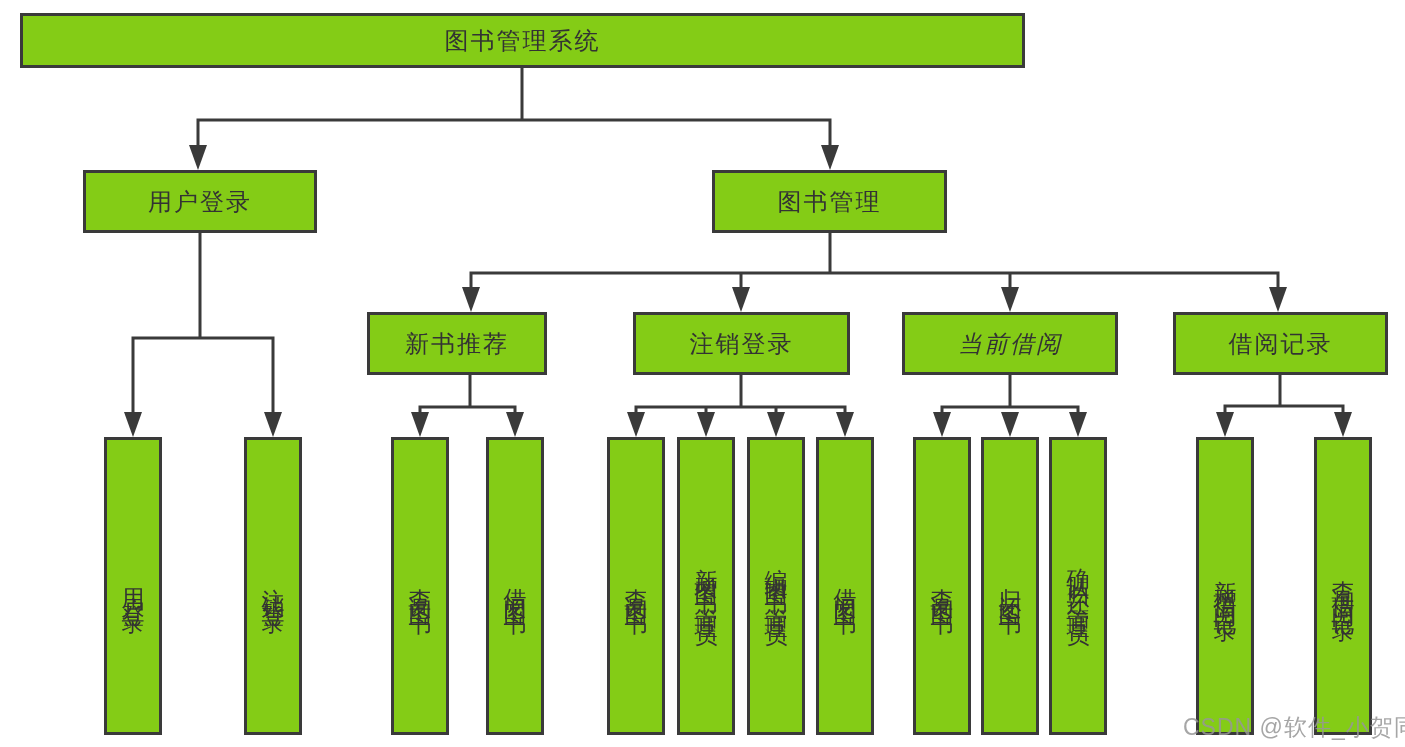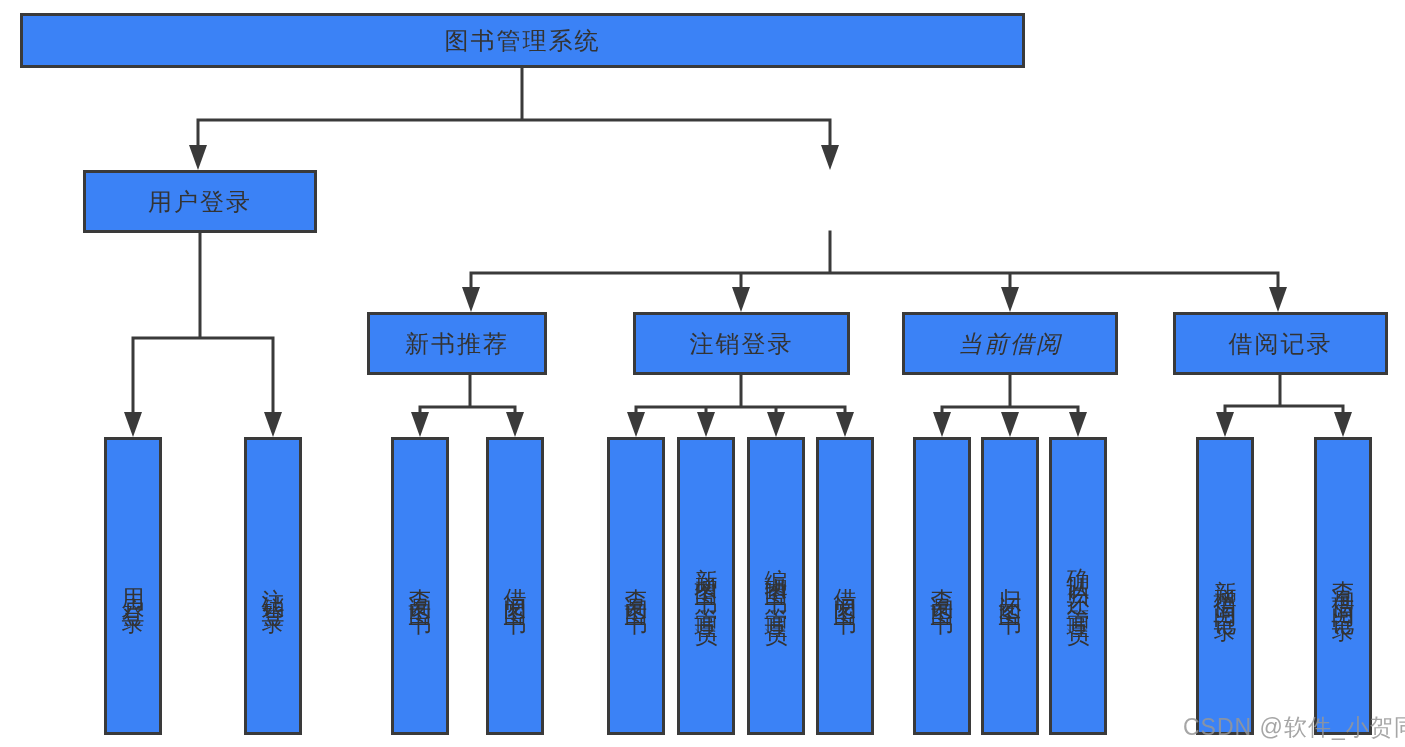--- a/index.html
+++ b/index.html
@@ -12,21 +12,21 @@
     overflow: hidden;
   }
   #wires {
     position: absolute;
     left: 0; top: 0;
     width: 1405px; height: 747px;
   }
   .node {
     position: absolute;
     box-sizing: border-box;
-    background: #3b82f6;
+    background: #84cc16;
     border: 3px solid #3a3a3a;
     display: flex;
     align-items: center;
     justify-content: center;
     color: #333333;
   }
   .h-node .label {
     font-size: 24px;
     letter-spacing: 2px;
     white-space: nowrap;
@@ -89,20 +89,23 @@
     </g>
   </svg>
 
   <div class="node h-node root-node" style="left:20px; top:13px; width:1005px; height:55px;">
     <span class="label">图书管理系统</span>
   </div>
 
   <div class="node h-node" style="left:83px; top:170px; width:234px; height:63px;">
     <span class="label">用户登录</span>
   </div>
+  <div class="node h-node" style="left:712px; top:170px; width:235px; height:63px;">
+    <span class="label">图书管理</span>
+  </div>
 
   <div class="node h-node" style="left:367px; top:312px; width:180px; height:63px;">
     <span class="label">新书推荐</span>
   </div>
   <div class="node h-node" style="left:633px; top:312px; width:217px; height:63px;">
     <span class="label">注销登录</span>
   </div>
   <div class="node h-node" style="left:902px; top:312px; width:216px; height:63px;font-style:italic;">
     <span class="label">当前借阅</span>
   </div>

